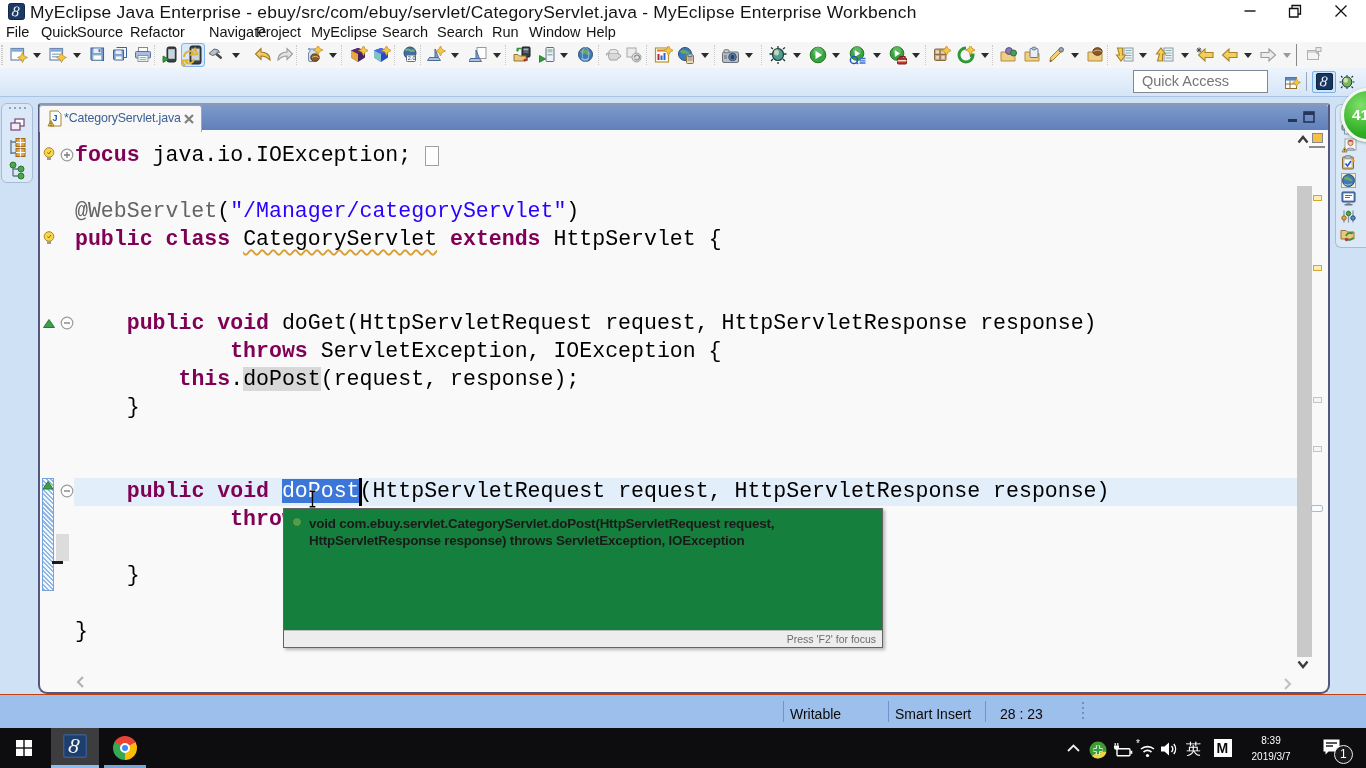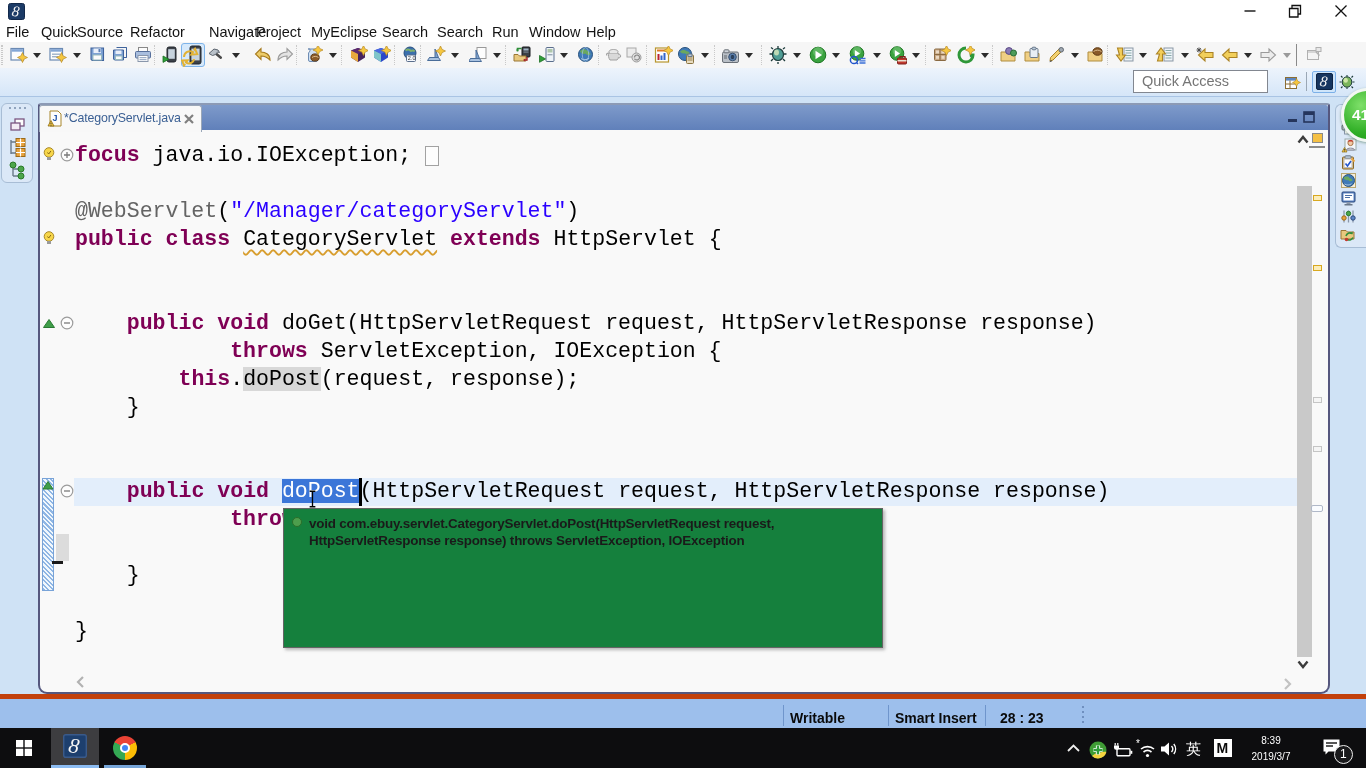--- a/index.html
+++ b/index.html
@@ -27,40 +27,41 @@
 #code .kw { color:#7f0055; font-weight:bold; }
 #code .str { color:#2a00ff; }
 #code .ann { color:#646464; }
 #code .occ { background:#d8d8d8; }
 #code .sel { background:#3b76d8; color:#fff; }
 #code .wavy { text-decoration:underline wavy #d89e2f; text-decoration-thickness:1.5px; text-underline-offset:4px; }
 #curline { position:absolute; left:34px; top:373px; width:1223px; height:28px; background:#e3eefb; }
 #foldbox { position:absolute; left:385px; top:41px; width:14px; height:20px; border:1px solid #a2a2a2; background:#fdfdfd; }
 #vthumb { position:absolute; left:1257px; top:81px; width:15px; height:471px; background:#c9c9c9; }
 .ruler-ic { position:absolute; }
-#statusbar { position:absolute; left:0; top:694px; width:1366px; height:34px; background:#9dbfec; border-top:5px solid #c2410c;font-weight:bold; }
+#statusbar { position:absolute; left:0; top:694px; width:1366px; height:34px; background:#9dbfec; border-top:1px solid #c2410c; }
 #statusbar .lbl { position:absolute; top:11px; font-size:14px; color:#0a0a0a; }
 #statusbar .sep { position:absolute; top:6px; width:1px; height:21px; background:#6f95cc; }
 #popup { position:absolute; left:283px; top:508px; width:600px; height:140px; background:#15803d; border:1px solid #646464; box-shadow:2px 2px 3px rgba(60,60,60,.35); z-index:40; }
 #popup .sig { position:absolute; left:25px; top:6px; width:520px; font-size:13.4px; font-weight:bold; color:#1a1a1a; line-height:17px; letter-spacing:-0.2px; }
 #popup .note { position:absolute; left:6px; top:56px; width:586px; font-size:13.6px; font-style:italic; color:#1e1e1e; line-height:17.5px; letter-spacing:-0.15px; }
 #popup .foot { position:absolute; left:0; top:121px; width:598px; height:17px; background:#ededed; border-top:1px solid #bdbdbd; }
 #popup .foot span { position:absolute; right:6px; top:2px; font-size:10.5px; color:#6d6d6d; }
 #taskbar { position:absolute; left:0; top:728px; width:1366px; height:40px; background:#0d0d0f; }
 #lpanel { position:absolute; left:1px; top:6px; width:32px; height:80px; background:#dbe8f7; border:1px solid #a8bdd5; border-radius:6px; }
 #rpanel { position:absolute; left:1335px; top:7px; width:31px; height:144px; background:#dbe8f7; border:1px solid #a8bdd5; border-radius:6px 0 0 6px; border-right:none; }
 </style>
 </head>
 <body>
 <div id="titlebar">
   <svg style="position:absolute;left:8px;top:3px" width="17" height="17" viewBox="0 0 17 17">
     <rect x="0.5" y="0.5" width="16" height="16" rx="2" fill="#1b3a66" stroke="#12284a"></rect>
     <text x="4" y="13.5" font-size="15" font-style="italic" font-family="Liberation Serif" fill="#f5f5f5" transform="rotate(8 8.5 8.5)">8</text>
 
   </svg>
+  <div id="title-text">MyEclipse Java Enterprise - ebuy/src/com/ebuy/servlet/CategoryServlet.java - MyEclipse Enterprise Workbench</div>
   <svg style="position:absolute;left:1243px;top:0" width="14" height="22" viewBox="0 0 14 22">
       <path d="M1.5 11h11" stroke="#111" stroke-width="1.4"></path>
     </svg>
   <svg style="position:absolute;left:1288px;top:0" width="14" height="22" viewBox="0 0 14 22">
       <path d="M1.5 8.5h8.5V17H1.5z M4 8.5V5.5h8.5V14h-2.7" fill="none" stroke="#111" stroke-width="1.3"></path>
     </svg>
   <svg style="position:absolute;left:1334px;top:0" width="14" height="22" viewBox="0 0 14 22">
       <path d="M1.5 5.5l11 11M12.5 5.5l-11 11" stroke="#111" stroke-width="1.3"></path>
     </svg>
 </div>
@@ -623,20 +624,23 @@
         <path d="M8 2L3 7l5 5" fill="none" stroke="#b2b2b2" stroke-width="2.2"></path>
       </svg>
     <svg style="position:absolute;left:1242px;top:572px" width="11" height="14" viewBox="0 0 11 14">
         <path d="M3 2l5 5-5 5" fill="none" stroke="#c2c2c2" stroke-width="2.2"></path>
       </svg>
   </div>
 </div>
 <div id="popup">
   <span style="position:absolute;left:8px;top:8px;width:10px;height:10px;border-radius:50%;background:#4d9e4d;border:1px solid #2a6e2a"></span>
   <div class="sig">void com.ebuy.servlet.CategoryServlet.doPost(HttpServletRequest request, HttpServletResponse response) throws ServletException, IOException</div>
+  <div class="foot">
+      <span>Press 'F2' for focus</span>
+    </div>
 </div>
 <div id="statusbar">
   <span class="lbl" style="left:790px">Writable</span>
   <span class="lbl" style="left:895px">Smart Insert</span>
   <span class="lbl" style="left:1000px">28 : 23</span>
   <div class="sep" style="left:783px"></div>
   <div class="sep" style="left:888px"></div>
   <div class="sep" style="left:985px"></div>
   <span style="position:absolute;left:1082px;top:7px;width:2px;height:18px;background:repeating-linear-gradient(#6f8fbf 0 2px,transparent 2px 5px)"></span>
 </div>

